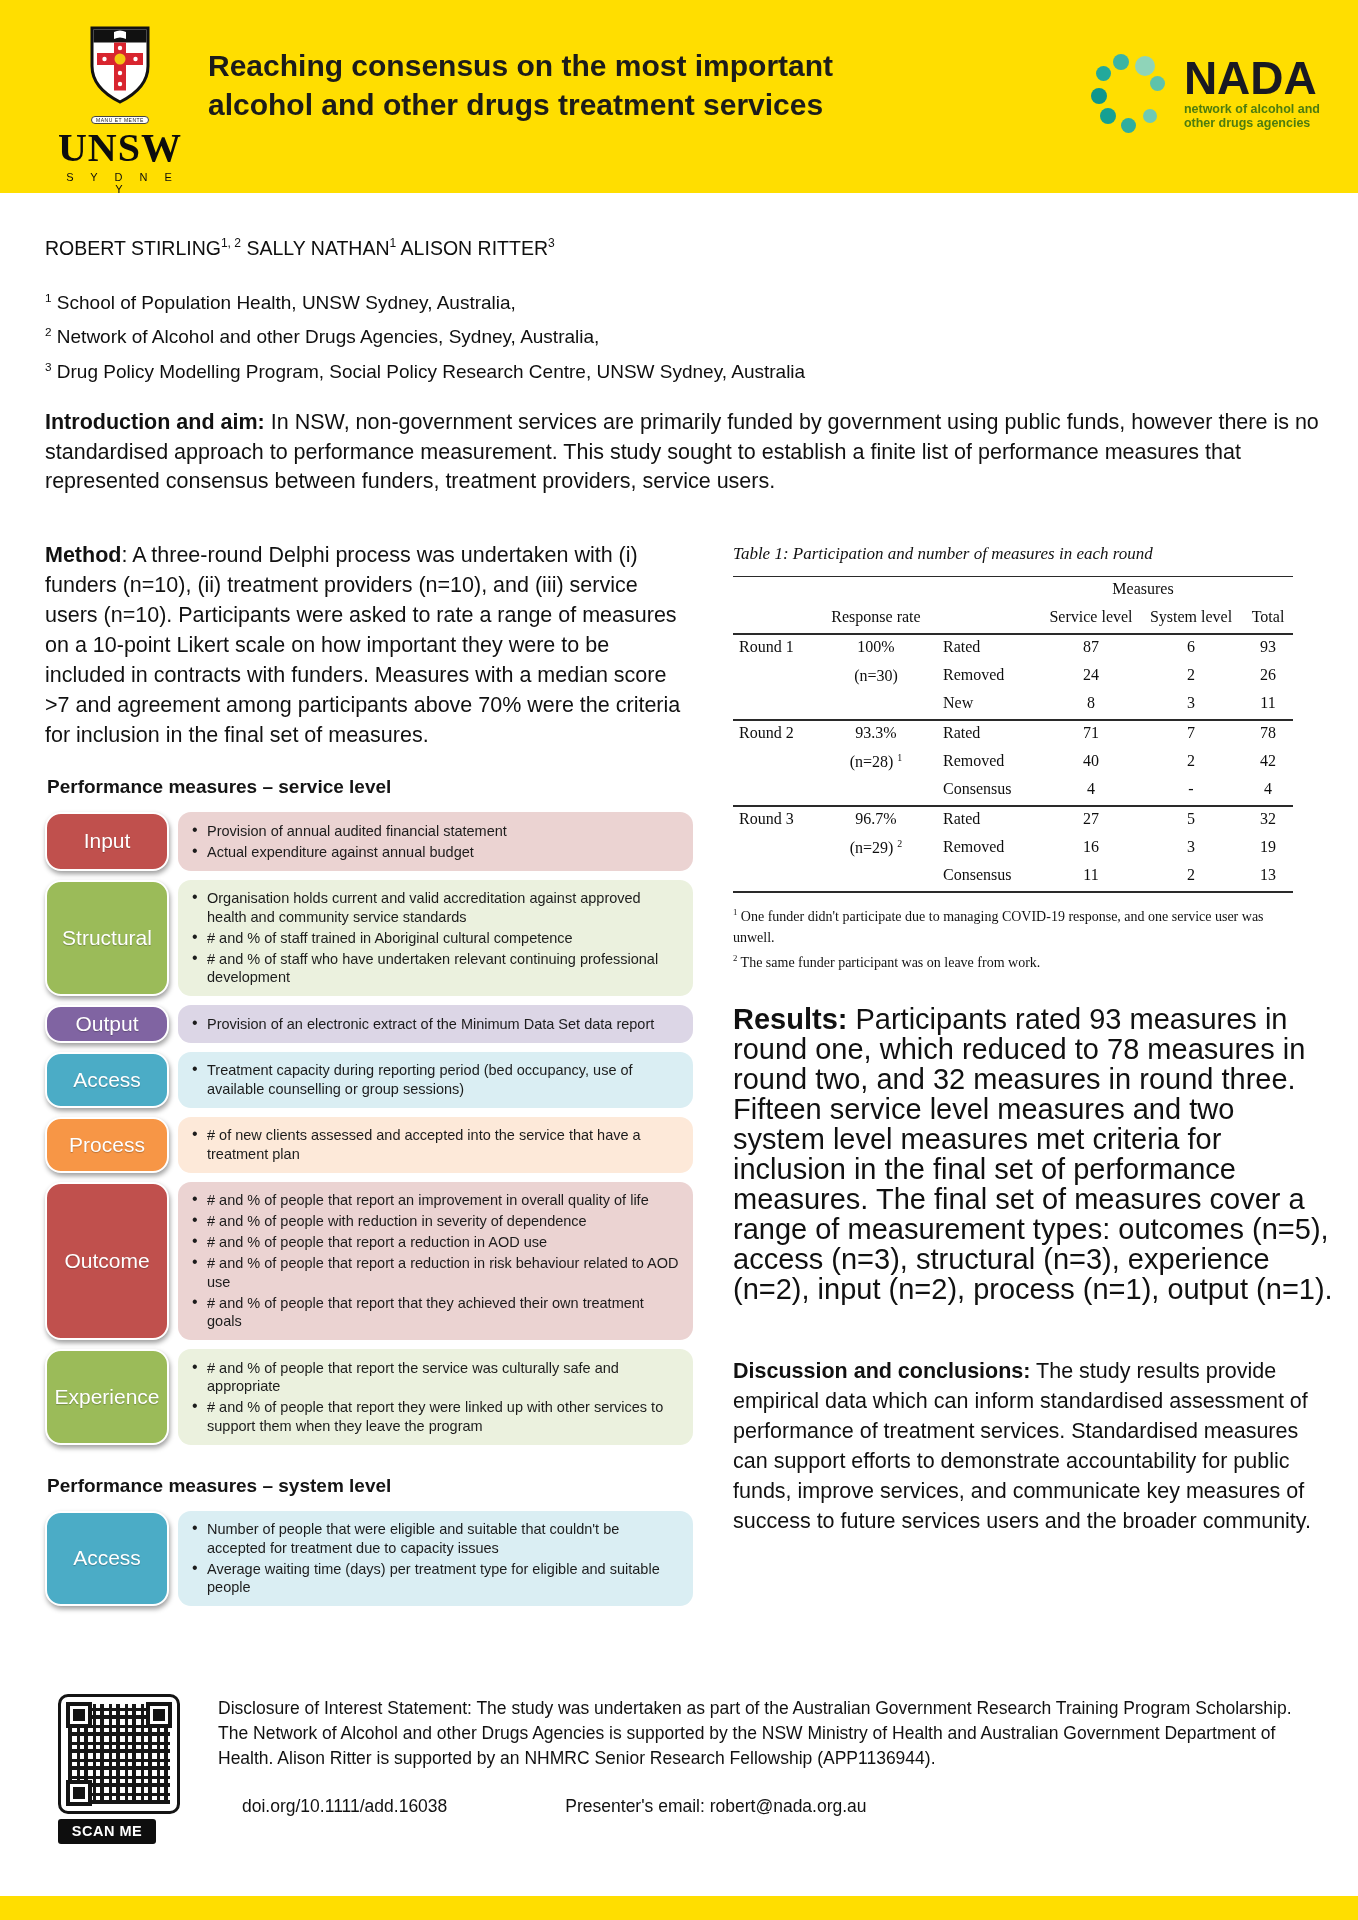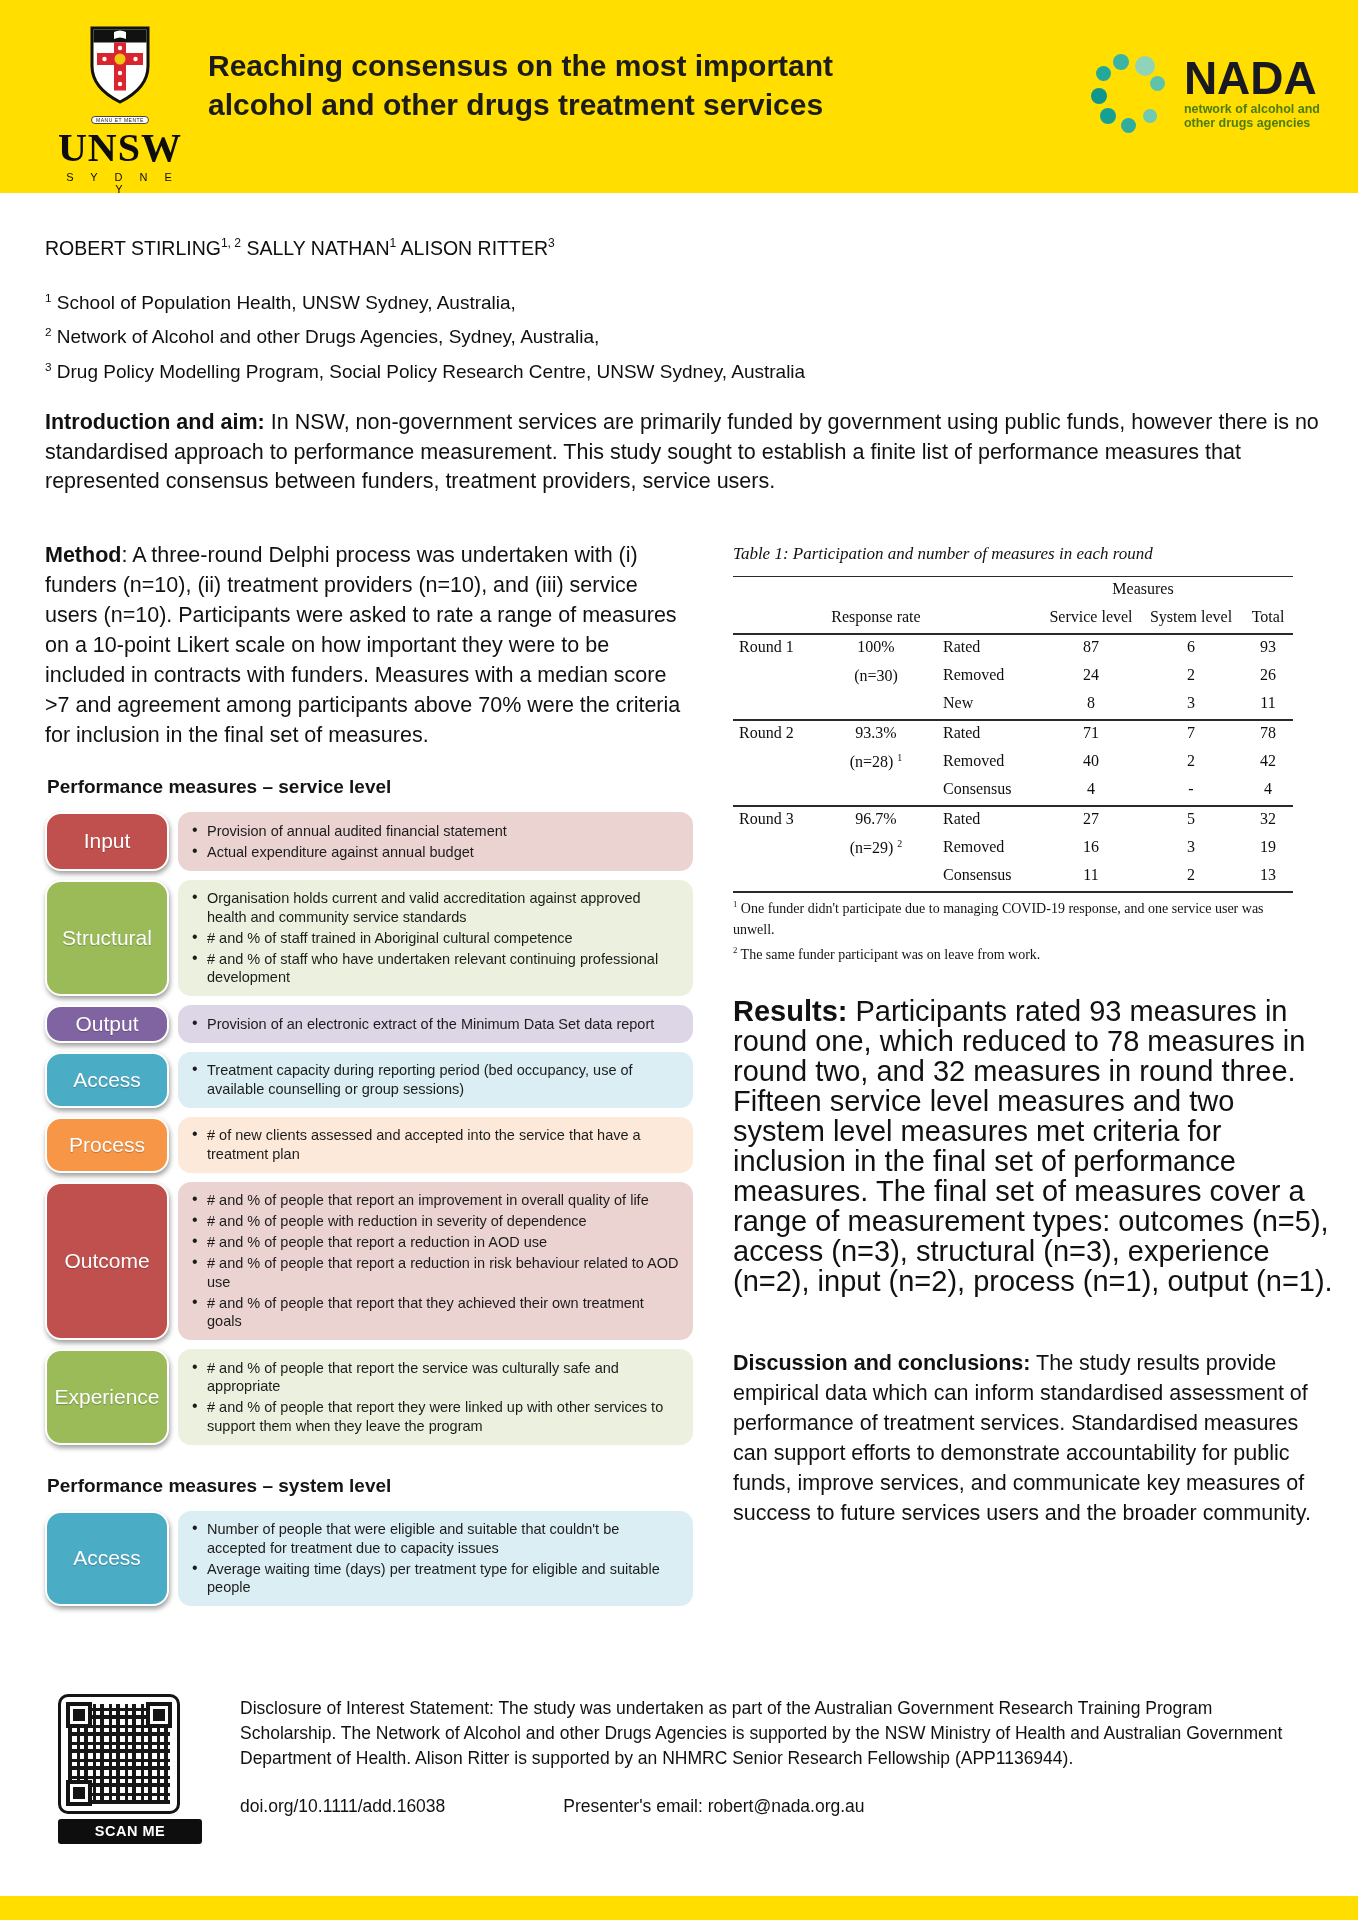--- a/index.html
+++ b/index.html
@@ -49,41 +49,41 @@
   
   .tbl-caption{font-family:"Liberation Serif",serif;font-style:italic;font-size:17px;margin:4px 0 12px;}
   table.participation{border-collapse:collapse;font-family:"Liberation Serif",serif;font-size:16px;
     width:560px;color:#0e0e0e;}
   table.participation td{padding:3px 6px;vertical-align:top;height:22px;}
   .c{text-align:center;}
   .r-top td{border-top:1.5px solid #2a2a2a;}
   .r-head td{border-bottom:2px solid #2a2a2a;}
   .r-block td{border-top:2px solid #2a2a2a;}
   .r-bottom td{border-bottom:2px solid #2a2a2a;}
-  .footnotes{font-family:"Liberation Serif",serif;font-size:14px;line-height:21px;margin-top:1px;width:560px;}
+  .footnotes{font-family:"Liberation Serif",serif;font-size:14px;line-height:21px;margin-top:9px;width:560px;}
 
   .results{font-size:29px;line-height:30px;margin-top:32px;}
   .discussion{font-size:21.5px;line-height:30px;margin-top:52px;}
 
   
   .footer{position:absolute;left:58px;top:1694px;width:1250px;display:flex;gap:38px;}
   .qr-col{flex:0 0 122px;}
   .qr-box{position:relative;width:122px;height:120px;border:3px solid #141414;border-radius:10px;
     background:#fff;box-sizing:border-box;padding:7px;}
   .qr-noise{width:100%;height:100%;
     background-image:
       repeating-linear-gradient(0deg,#161616 0 4px,transparent 4px 8px,#161616 8px 11px,transparent 11px 17px),
       repeating-linear-gradient(90deg,#161616 0 4px,transparent 4px 9px,#161616 9px 12px,transparent 12px 16px);}
   .finder{position:absolute;width:26px;height:26px;background:#fff;border:4px solid #141414;box-sizing:border-box;}
   .finder::after{content:"";position:absolute;inset:3px;background:#141414;}
   .f-tl{top:5px;left:5px;} .f-tr{top:5px;right:5px;} .f-bl{bottom:5px;left:5px;}
-  .scan-me{width:144px;box-sizing:border-box;margin-top:5px;background:#0e0e0e;color:#fff;
+  .scan-me{width:98px;box-sizing:border-box;margin-top:5px;background:#0e0e0e;color:#fff;
     font-size:14.5px;font-weight:bold;text-align:center;letter-spacing:.5px;padding:4px 0 5px;border-radius:3px;}
   .footer-text{flex:1;font-size:17.5px;line-height:25px;padding-top:2px;}
-  .doi-row{display:flex;gap:118px;margin-top:23px;}
+  .doi-row{display:flex;gap:118px;margin-top:23px;margin-left:24px;}
 
   .bottom-bar{position:absolute;left:0;bottom:0;width:100%;height:24px;background:#FFDE00;}
 </style>
 </head>
 <body>
 
 <div class="poster">
 
   <div class="header" style="background-color: rgb(255, 222, 0);">
 

